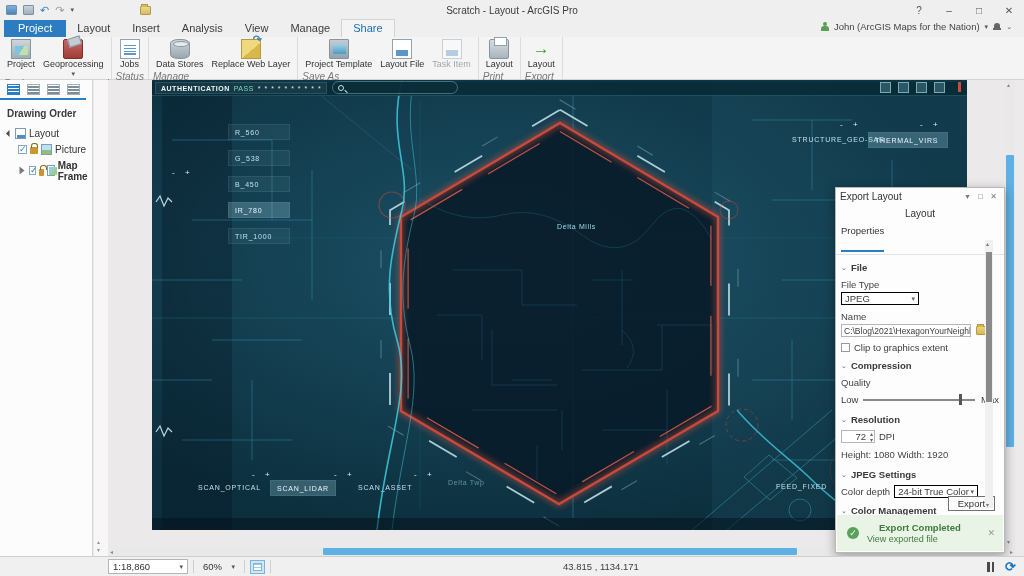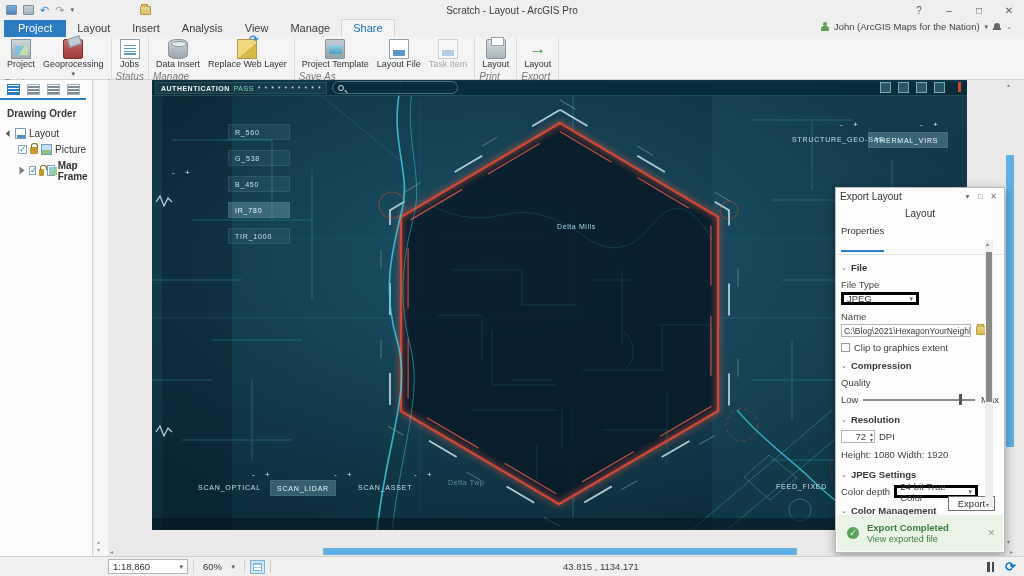--- a/index.html
+++ b/index.html
@@ -120,40 +120,40 @@
   .panel { position:absolute; left:835px; top:187px; width:170px; height:366px; background:#fdfdfd; border:1px solid #b8b8b8; box-shadow:0 3px 10px rgba(0,0,0,.35); font-size:9.5px; color:#3c3c3c; }
   .ptitle { display:flex; align-items:center; height:16px; padding:0 4px; }
   .ptitle .t { flex:1; font-size:10px; color:#333; }
   .ptitle .ic { width:13px; text-align:center; color:#777; font-size:8px; }
   .psub { text-align:center; font-size:10px; padding:4px 0 6px 0; color:#333; }
   .ptab { margin-left:5px; display:inline-block; font-size:9.5px; color:#333; padding-bottom:14px; border-bottom:2px solid #2a7fc4; }
   .pdiv { border-bottom:1px solid #e3e3e3; margin-top:2px; }
   .sec { display:flex; align-items:center; gap:4px; font-weight:bold; font-size:9.5px; color:#3a3a3a; padding:7px 0 0 5px; }
   .chev { font-size:7px; color:#666; font-weight:normal; }
   .flabel { padding:6px 0 2px 5px; color:#444; }
-  .dd { margin-left:5px; width:78px; height:13px; border:3px solid #000000; background:#fff; display:flex; align-items:center; justify-content:space-between; padding:0 3px; }
+  .dd { margin-left:5px; width:78px; height:13px; border:1px solid #000000; background:#fff; display:flex; align-items:center; justify-content:space-between; padding:0 3px; }
   .dd .cv { font-size:7px; color:#666; }
   .nameinput { margin-left:5px; width:130px; height:13px; border:1px solid #b5b5b5; background:#fff; display:flex; align-items:center; padding:0 2px; overflow:hidden; white-space:nowrap; font-size:8.5px; }
   .folder { position:absolute; left:140px; width:11px; height:9px; background:linear-gradient(#e8d27c,#d9b84a); border:1px solid #b39a45; border-radius:1px; }
   .folder:before { content:""; position:absolute; left:0; top:-3px; width:5px; height:2px; background:#d9b84a; border:1px solid #b39a45; border-bottom:none; }
   .cbrow { display:flex; align-items:center; gap:4px; padding:5px 0 0 5px; }
   .cb { width:9px; height:9px; border:1px solid #9a9a9a; background:#fff; }
   .cbrow.dis { color:#aaa; } .cbrow.dis .cb { border-color:#c5c5c5; }
   .slider { position:relative; height:14px; margin:3px 5px 0 5px; }
   .slider .lo { position:absolute; left:0; top:1px; } .slider .hi { position:absolute; right:0; top:1px; }
   .slider .line { position:absolute; left:22px; right:24px; top:6px; height:1.5px; background:#8a8a8a; }
   .slider .th { position:absolute; left:118px; top:1px; width:3px; height:11px; background:#555; }
   .spinner { margin-left:5px; width:34px; height:13px; border:1px solid #b5b5b5; background:#fff; display:flex; align-items:center; justify-content:flex-end; padding-right:8px; position:relative; }
   .spinner .ar { position:absolute; right:1px; top:0; font-size:6px; color:#666; line-height:6px; }
   .rowflex { display:flex; align-items:center; gap:4px; padding:5px 0 0 5px; }
   .exportbtn { position:absolute; left:112px; top:308px; width:47px; height:15px; border:1px solid #707070; background:#fdfdfd; font-size:9.5px; display:flex; align-items:center; justify-content:center; color:#333; }
   .notif { position:absolute; left:1px; top:327px; width:166px; height:36px; background:#e9f4e6; display:flex; align-items:center; }
   .ncheck { width:12px; height:12px; border-radius:50%; background:#57a35a; color:#fff; font-size:9px; display:flex; align-items:center; justify-content:center; margin:0 8px 0 10px; }
   .ntexts { flex:1; }
-  .nt1 { color:#3e7a3e; font-weight:bold; font-size:9.5px; }
+  .nt1 { color:#3e7a3e; font-weight:bold; font-size:9.5px;margin-left:12px; }
   .nt2 { color:#3e7a3e; font-size:9px; margin-top:1px; }
   .nx { color:#8aa08a; font-size:9px; padding-right:8px; }
   .pvsb { position:absolute; left:149px; top:52px; width:8px; height:268px; background:#f0f0f0; }
   .pvsb .th { position:absolute; left:1px; top:12px; width:6px; height:150px; background:#8a8a8a; }
   .pvsb .a { position:absolute; left:1px; font-size:6px; color:#777; }
 </style>
 </head>
 <body>
 
 <div id="app">
@@ -214,21 +214,21 @@
             <span class="ric ic-jobs"></span>
             <span>Jobs</span>
           </div>
       </div>
       <div class="glabel">Status</div>
     </div>
     <div class="rgroup">
       <div class="rbtns">
         <div class="rbtn">
             <span class="ric ic-store"></span>
-            <span>Data Insert</span>
+            <span>Data Stores</span>
           </div>
         <div class="rbtn">
             <span class="ric ic-replace"></span>
             <span>Replace Web Layer</span>
           </div>
       </div>
       <div class="glabel">Manage</div>
     </div>
     <div class="rgroup">
       <div class="rbtns">

